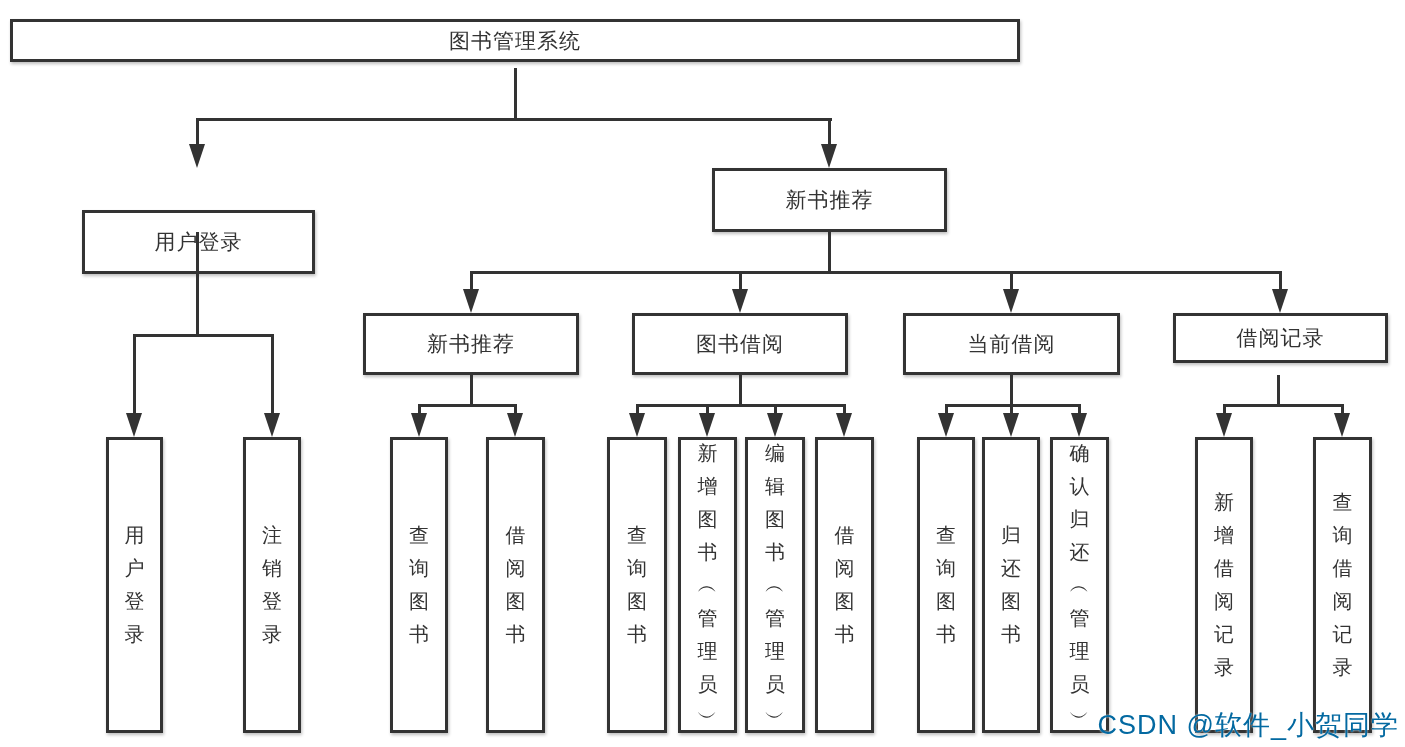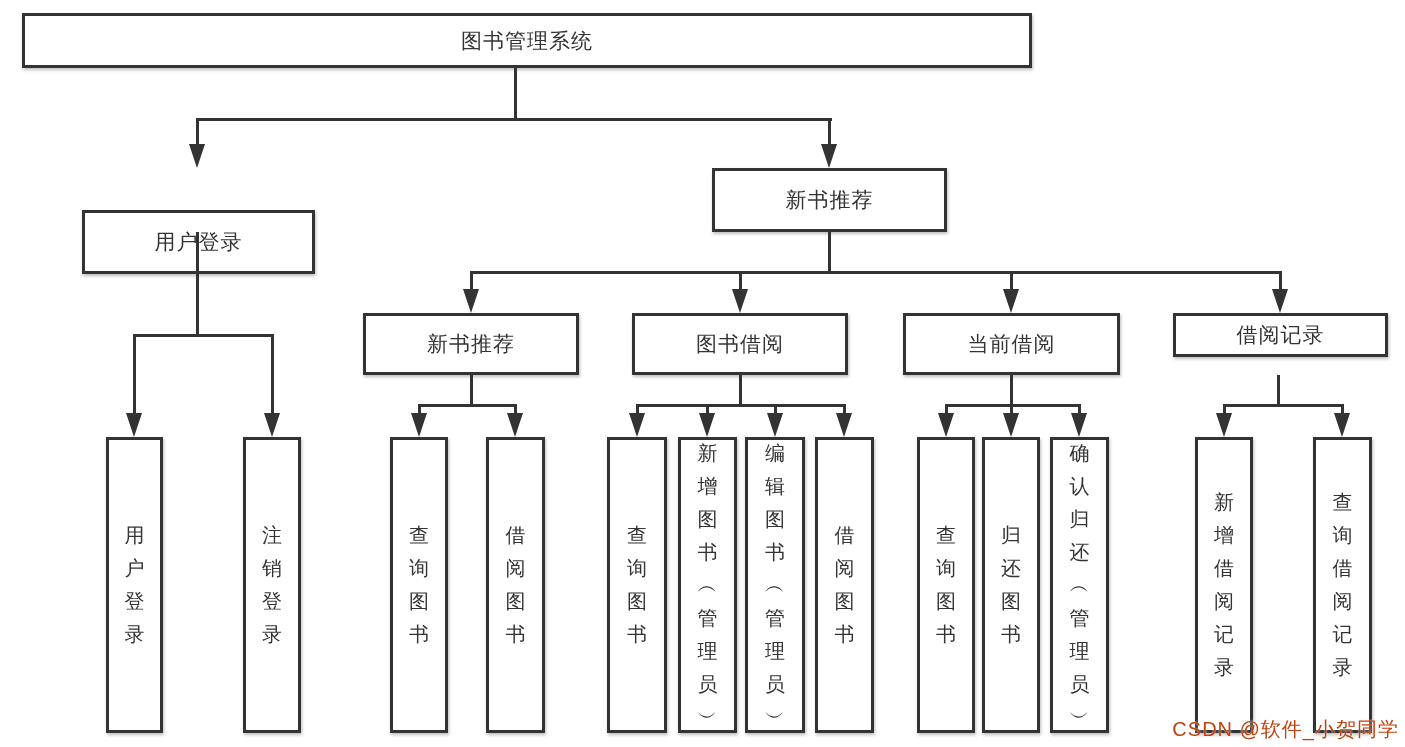--- a/index.html
+++ b/index.html
@@ -7,29 +7,29 @@
   #canvas{position:relative;width:1405px;height:747px;background:#ffffff;overflow:hidden;}
   .box{
     position:absolute;background:#ffffff;border:3px solid #333333;box-sizing:border-box;
     display:flex;align-items:center;justify-content:center;color:#333333;
     box-shadow:1px 2px 3px rgba(0,0,0,0.25);
   }
   .hbox{font-size:21px;letter-spacing:1px;}
   .vtext{white-space:pre-line;text-align:center;font-size:20px;line-height:33px;color:#333333;}
   .hline,.vline{position:absolute;background:#333333;}
   .ahead{position:absolute;width:0;height:0;border-left:8px solid transparent;border-right:8px solid transparent;border-top:24px solid #333333;}
-  .watermark{position:absolute;right:6px;bottom:4px;font-size:20px;color:#c2410c;letter-spacing:1px;
+  .watermark{position:absolute;right:6px;bottom:4px;font-size:27px;color:#0369a1;letter-spacing:1px;
     text-shadow:0 0 2px #ffffff;}
 </style>
 </head>
 <body>
 
 <div id="canvas">
 
-  <div class="box hbox" style="left:10px;top:13px;width:1010px;height:55px;margin-left:12px;">
+  <div class="box hbox" style="left:10px;top:19px;width:1010px;height:43px;">
     <span>图书管理系统</span>
   </div>
 
   <div class="box hbox" style="left:82px;top:168px;width:233px;height:64px;margin-top:42px;">
     <span>用户登录</span>
   </div>
 
   <div class="box hbox" style="left:712px;top:168px;width:235px;height:64px;">
     <span>新书推荐</span>
   </div>
@@ -39,21 +39,21 @@
   </div>
 
   <div class="box hbox" style="left:903px;top:313px;width:217px;height:62px;">
     <span>当前借阅</span>
   </div>
 
   <div class="box hbox" style="left:632px;top:313px;width:216px;height:62px;">
     <span>图书借阅</span>
   </div>
 
-  <div class="box hbox" style="left:1173px;top:313px;width:215px;height:44px;">
+  <div class="box hbox" style="left:1173px;top:313px;width:215px;height:50px;">
     <span>借阅记录</span>
   </div>
 
   <div class="box" style="left:106px;top:437px;width:57px;height:296px;">
     <span class="vtext">用
 户
 登
 录</span>
   </div>
 

